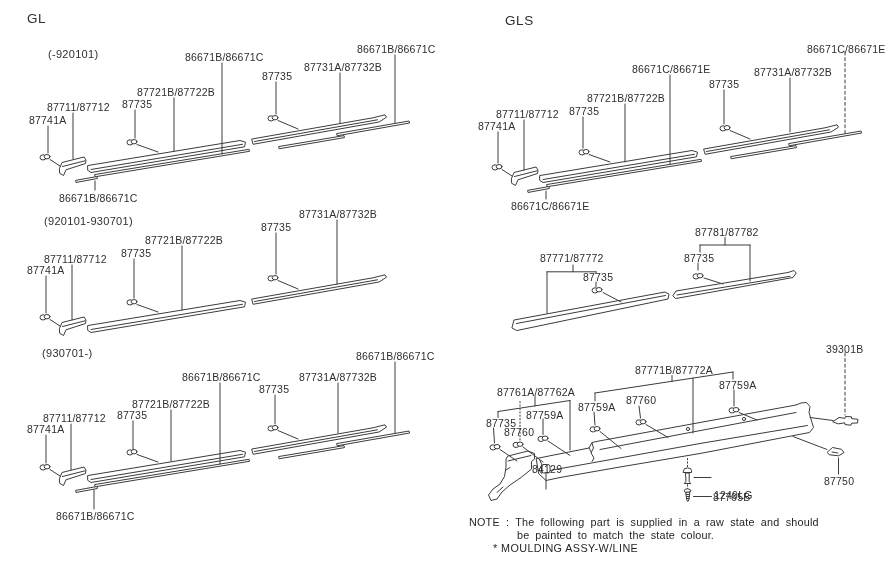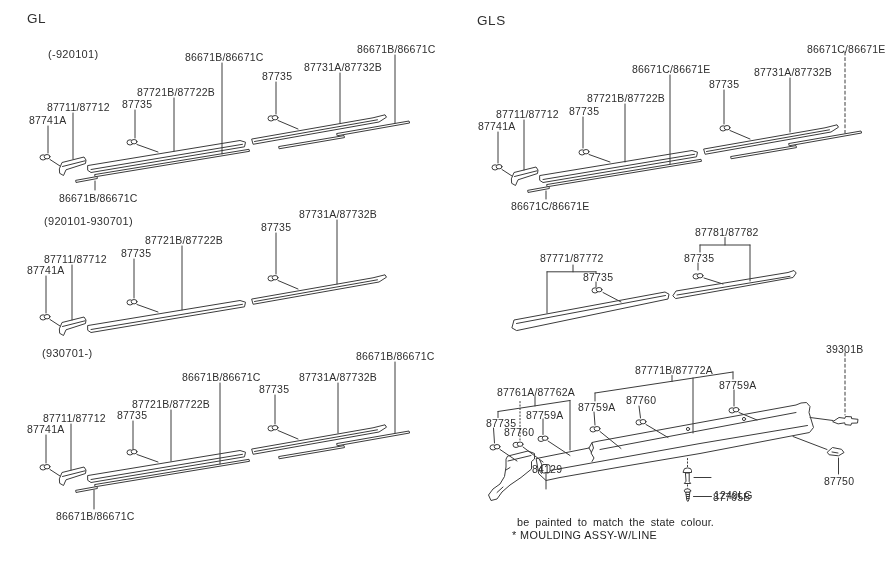--- a/index.html
+++ b/index.html
@@ -24,21 +24,21 @@
     letter-spacing:.2px;white-space:nowrap;
   }
   .ttl{font-size:13.5px;letter-spacing:.6px;}
   .code{font-size:11px;letter-spacing:.3px;}
   .note{
     position:absolute;left:469px;top:516px;width:395px;
     font-size:10.8px;line-height:13px;color:#252525;letter-spacing:.2px;
   }
   .note .r1{word-spacing:3px;}
   .note .r2{margin-left:48px;word-spacing:2.6px;}
-  .note .r3{margin-left:43px;letter-spacing:.4px;}
+  .note .r3{margin-left:24px;letter-spacing:.4px;}
   .note .nlab{margin-right:6px;}
 </style>
 </head>
 <body>
 
 <div class="canvas">
 
   <svg class="art" width="893" height="563" viewBox="0 0 893 563" aria-hidden="true">
     <defs>
       <g id="clip-glyph">
@@ -168,21 +168,21 @@
   <span class="lbl" style="left:356px;top:351px">86671B/86671C</span>
   <span class="lbl" style="left:182px;top:372px">86671B/86671C</span>
   <span class="lbl" style="left:299px;top:372px">87731A/87732B</span>
   <span class="lbl" style="left:259px;top:384px">87735</span>
   <span class="lbl" style="left:132px;top:399px">87721B/87722B</span>
   <span class="lbl" style="left:117px;top:410px">87735</span>
   <span class="lbl" style="left:43px;top:413px">87711/87712</span>
   <span class="lbl" style="left:27px;top:424px">87741A</span>
   <span class="lbl" style="left:56px;top:511px">86671B/86671C</span>
 
-  <span class="lbl ttl" style="left:477px;top:14px">GLS</span>
+  <span class="lbl ttl" style="left:505px;top:14px">GLS</span>
   <span class="lbl" style="left:807px;top:44px">86671C/86671E</span>
   <span class="lbl" style="left:632px;top:64px">86671C/86671E</span>
   <span class="lbl" style="left:754px;top:67px">87731A/87732B</span>
   <span class="lbl" style="left:709px;top:79px">87735</span>
   <span class="lbl" style="left:587px;top:93px">87721B/87722B</span>
   <span class="lbl" style="left:569px;top:106px">87735</span>
   <span class="lbl" style="left:496px;top:109px">87711/87712</span>
   <span class="lbl" style="left:478px;top:121px">87741A</span>
   <span class="lbl" style="left:511px;top:201px">86671C/86671E</span>
 
@@ -199,20 +199,23 @@
   <span class="lbl" style="left:626px;top:395px">87760</span>
   <span class="lbl" style="left:526px;top:410px">87759A</span>
   <span class="lbl" style="left:486px;top:418px">87735</span>
   <span class="lbl" style="left:504px;top:427px">87760</span>
   <span class="lbl" style="left:532px;top:464px">84129</span>
   <span class="lbl" style="left:713px;top:492px">87765B</span>
   <span class="lbl" style="left:714px;top:490px">1249LG</span>
   <span class="lbl" style="left:824px;top:476px">87750</span>
 
   <div class="note">
+    <div class="r1">
+      <span class="nlab">NOTE :</span><span>The following part is supplied in a raw state and should</span>
+    </div>
     <div class="r2">be painted to match the state colour.</div>
     <div class="r3">
       <span>*</span>
       <span>MOULDING ASSY-W/LINE</span>
     </div>
   </div>
 
 </div>
 
 </body></html>

